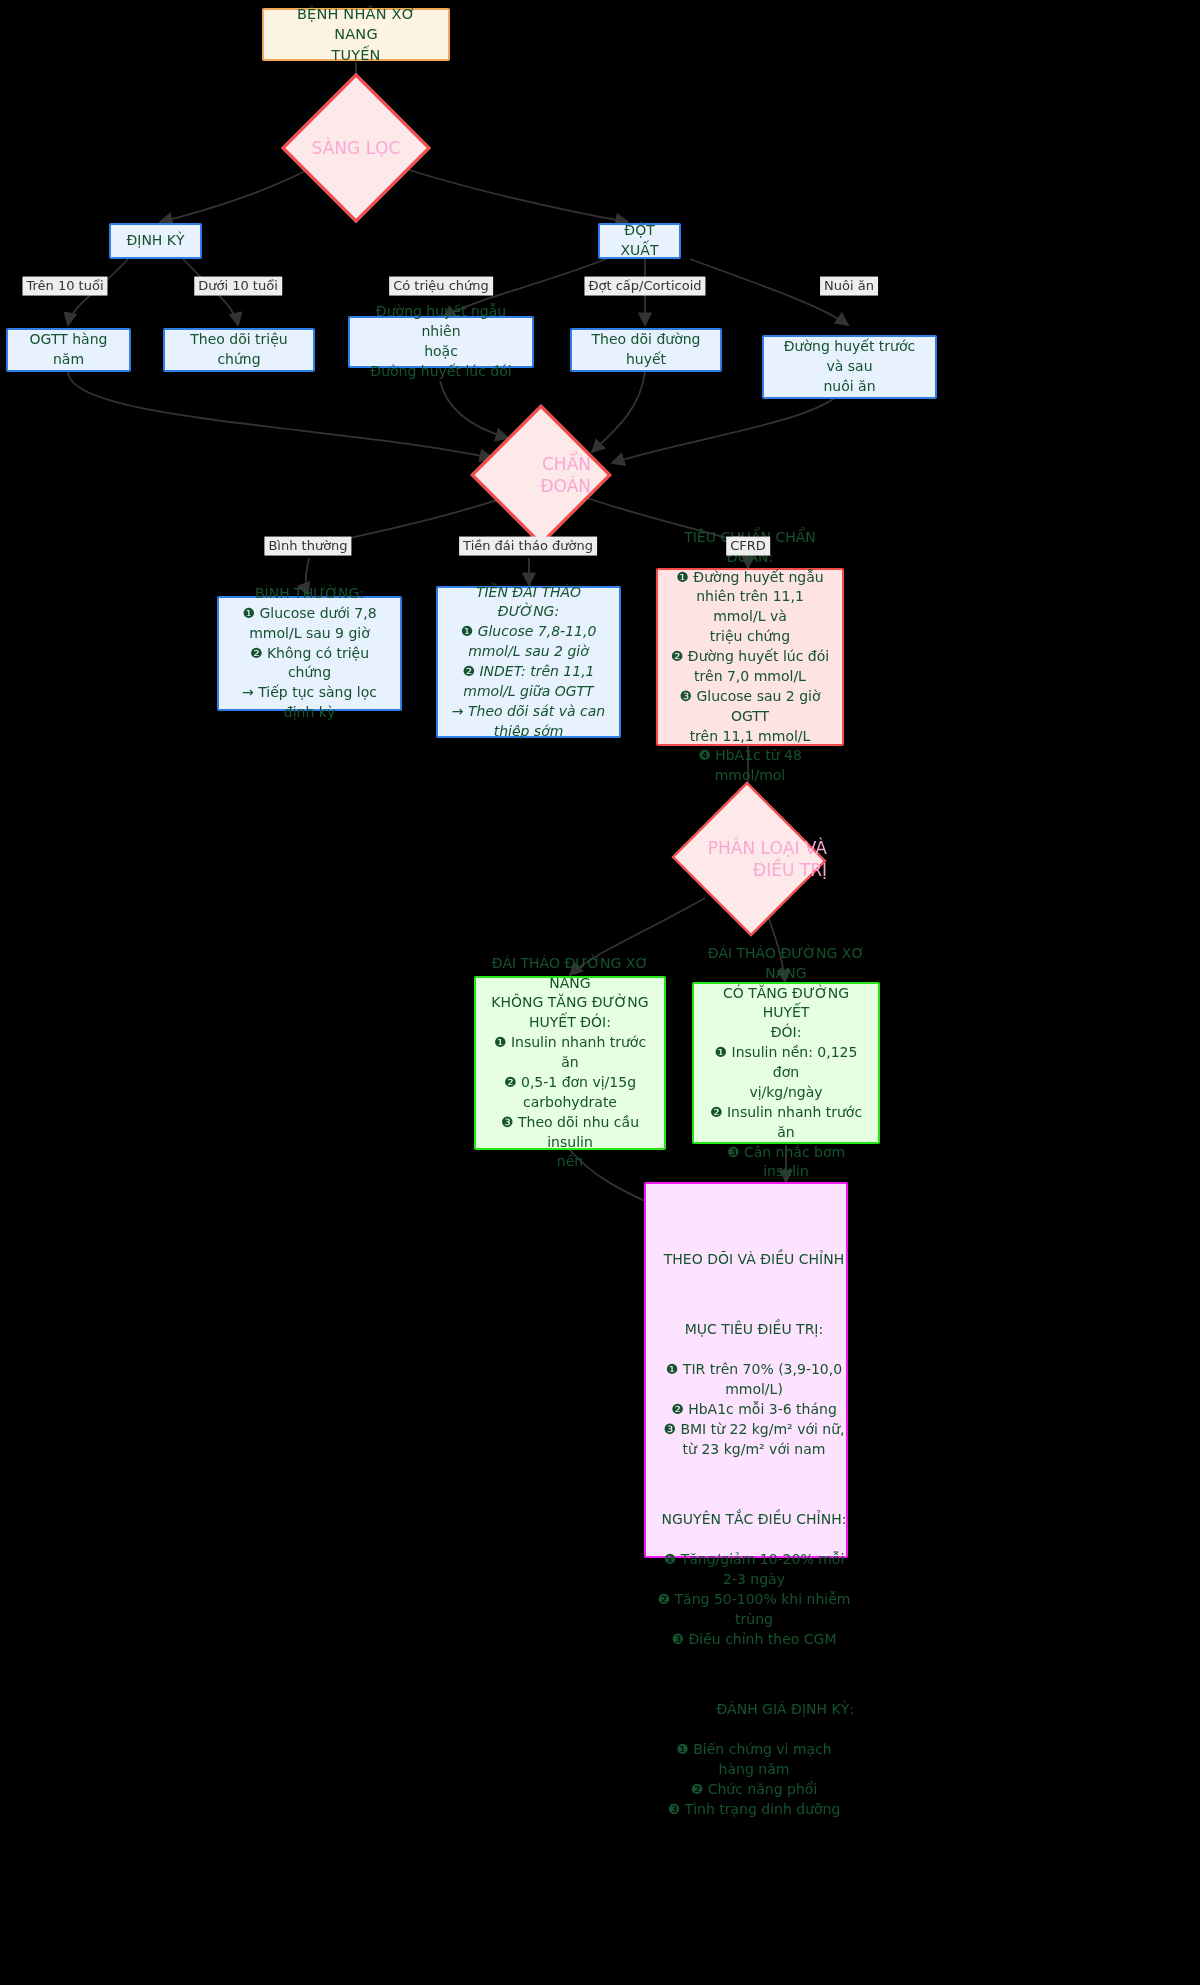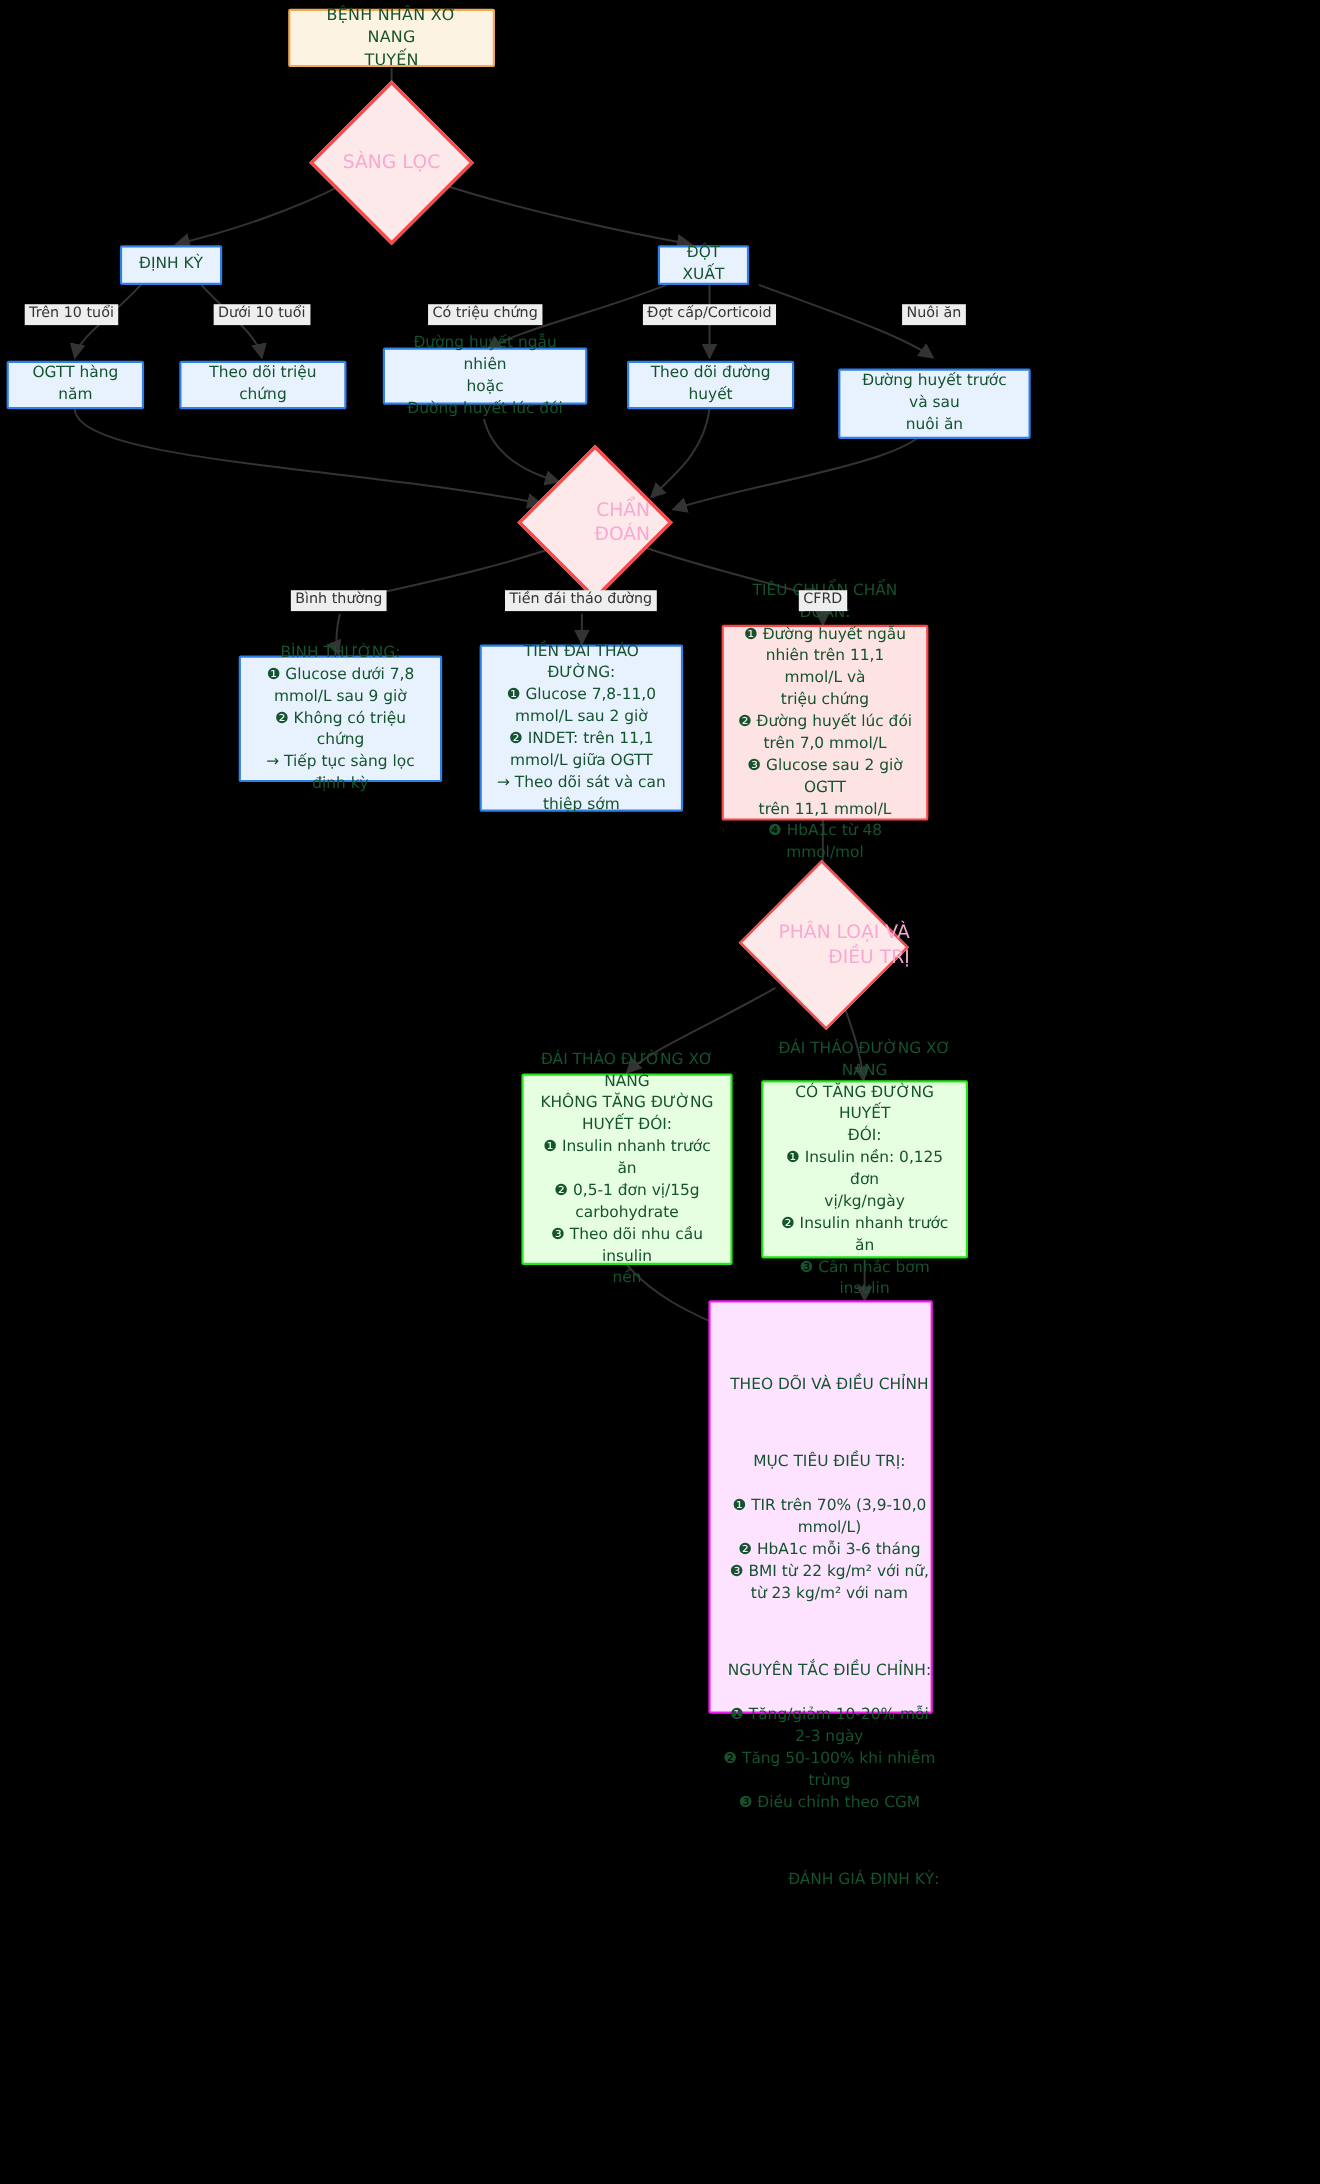--- a/index.html
+++ b/index.html
@@ -221,21 +221,21 @@
   </div>
 
   <div class="node n-proc" style="left:217px; top:596px; width:185px; height:115px;">
     <div class="n-inner">BÌNH THƯỜNG:
 ❶ Glucose dưới 7,8
 mmol/L sau 9 giờ
 ❷ Không có triệu chứng
 → Tiếp tục sàng lọc định kỳ</div>
   </div>
 
-  <div class="node n-proc" style="left:436px; top:586px; width:185px; height:152px;">
+  <div class="node n-proc" style="left:436px; top:586px; width:185px; height:152px;font-style:italic;">
     <div class="n-inner">TIỀN ĐÁI THÁO ĐƯỜNG:
 ❶ Glucose 7,8-11,0
 mmol/L sau 2 giờ
 ❷ INDET: trên 11,1
 mmol/L giữa OGTT
 → Theo dõi sát và can
 thiệp sớm</div>
   </div>
 
   <div class="node n-crit" style="left:656px; top:568px; width:188px; height:178px;">
@@ -290,20 +290,24 @@
 từ 23 kg/m² với nam</div>
       <div class="blank-line"></div>
       <div style="text-align:center;">NGUYÊN TẮC ĐIỀU CHỈNH:</div>
       <div style="text-align:center; white-space:pre-line;">❶ Tăng/giảm 10-20% mỗi
 2-3 ngày
 ❷ Tăng 50-100% khi nhiễm
 trùng
 ❸ Điều chỉnh theo CGM</div>
       <div class="blank-line"></div>
       <div style="text-align:right;">ĐÁNH GIÁ ĐỊNH KỲ:</div>
+      <div style="text-align:center; white-space:pre-line;">❶ Biến chứng vi mạch
+hàng năm
+❷ Chức năng phổi
+❸ Tình trạng dinh dưỡng</div>
     </div>
   </div>
 
   <div class="edge-label" style="left:65px; top:286px;">Trên 10 tuổi</div>
   <div class="edge-label" style="left:238px; top:286px;">Dưới 10 tuổi</div>
   <div class="edge-label" style="left:441px; top:286px;">Có triệu chứng</div>
   <div class="edge-label" style="left:645px; top:286px;">Đợt cấp/Corticoid</div>
   <div class="edge-label" style="left:849px; top:286px;">Nuôi ăn</div>
   <div class="edge-label" style="left:308px; top:546px;">Bình thường</div>
   <div class="edge-label" style="left:528px; top:546px;">Tiền đái tháo đường</div>

